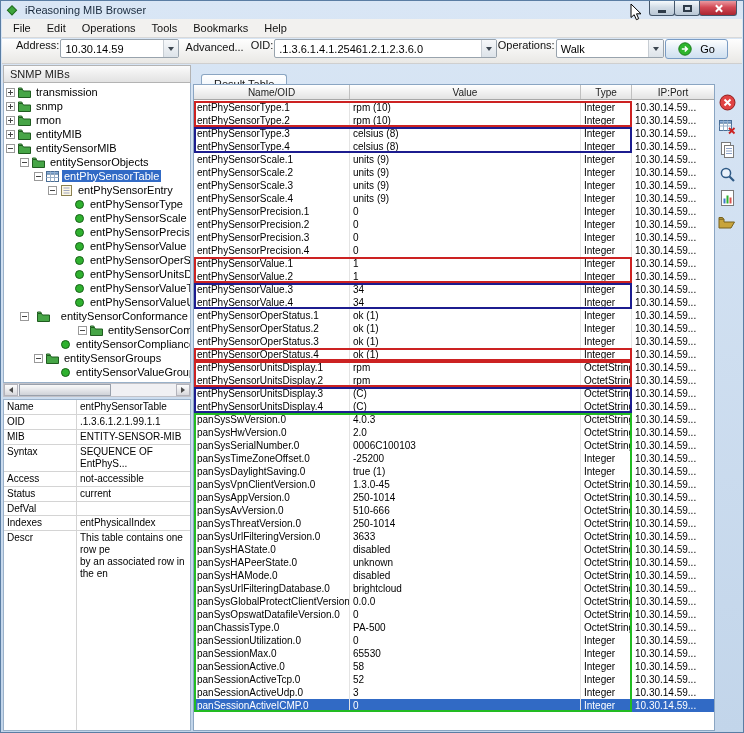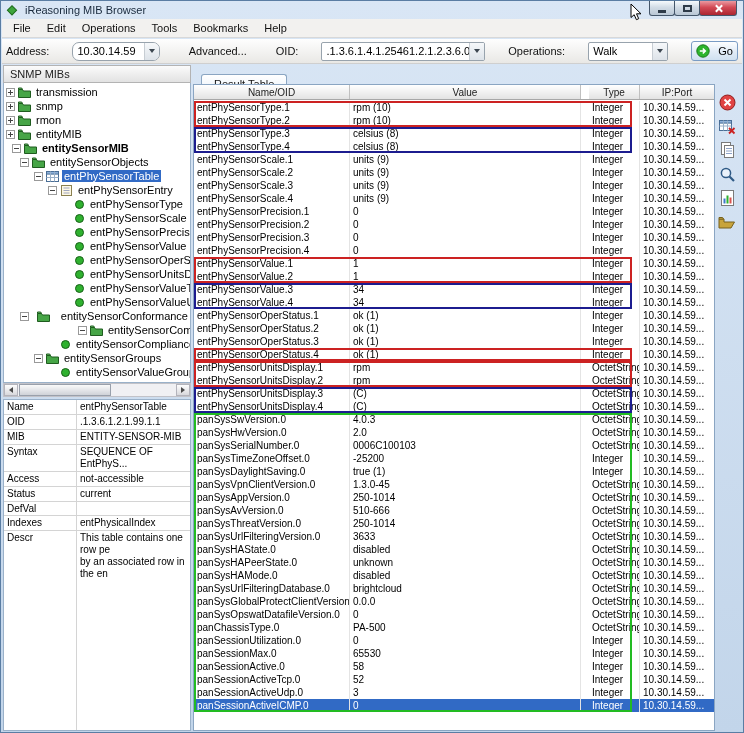--- a/index.html
+++ b/index.html
@@ -30,31 +30,31 @@
   .close-glyph::after  { transform:rotate(-45deg); }
 
   
   .menubar { position:absolute; top:18px; left:1px; right:1px; height:19px;
              background:#f2f1ef; border-bottom:1px solid #d8d8d8;
              display:flex; align-items:center; padding-left:3px; }
   .menu-item { font-size:11px; padding:2px 8px; color:#111; }
   .toolbar { position:absolute; top:38px; left:1px; right:1px; height:25px;
              background:linear-gradient(#fefefe,#e9e8e5);
              border-bottom:1px solid #cfcfcf;
-             display:flex; align-items:center; padding:0 4px; gap:23px; }
+             display:flex; align-items:flex-start; padding:0 14px; gap:1px; }
   .tb-label { font-size:11px; color:#111; white-space:nowrap; }
   .combo { height:19px; background:#fff; border:1px solid #98a3ad; border-radius:2px;
            display:flex; align-items:center; font-size:11px; overflow:hidden; }
   .combo-text { padding:0 4px; flex:1; white-space:nowrap; overflow:hidden; }
   .combo-arrow { width:15px; align-self:stretch; flex:none;
            display:flex; align-items:center; justify-content:center;
            border-left:1px solid #c7cdd3; background:linear-gradient(#f6f8fa,#dde3e9); }
   .combo-arrow::after { content:''; border-left:3.5px solid transparent;
            border-right:3.5px solid transparent; border-top:4px solid #3c4650; }
-  .address-combo { width:120px;border-radius:7px; }
+  .address-combo { width:120px; }
   .oid-combo { width:226px; }
   .op-combo { width:110px; }
   .flat-btn { font-size:11px; padding:2px 6px; color:#111; }
   .go-btn { margin-left:auto; width:64px; height:20px;
            border:1px solid #7a9cc4; border-radius:3px;
            background:linear-gradient(#fdfefe,#e3edf7 50%,#cfe0f0);
            display:flex; align-items:center; justify-content:center; gap:5px; font-size:11px; }
 
   
   .left-panel { position:absolute; top:64px; left:2px; width:188px; bottom:1px; }
@@ -112,21 +112,21 @@
   .rt-hcell { background:linear-gradient(#ffffff,#e3e3e3);
          border-right:1px solid #c0c0c0; font-size:10px; color:#222;
          display:flex; align-items:center; justify-content:center; overflow:hidden; }
   .rt-body { position:absolute; top:16px; left:0; right:0; bottom:0; }
   .rt-row { display:flex; height:13px; }
   .rt-row.selected { background:#316ac5; color:#fff; }
   .rt-cell { font-size:10px; line-height:13px; padding:0 3px;
          overflow:hidden; white-space:nowrap; border-right:1px solid #e4e4e4; }
   .rt-name { width:156px; flex:none; }
   .rt-value { width:231px; flex:none; }
-  .rt-type { width:51px; flex:none;margin-left:8px; }
+  .rt-type { width:51px; flex:none; }
   .rt-ip { flex:1; border-right:none; }
   .hl { position:absolute; left:0; width:438px; border:2px solid; pointer-events:none; }
 
   
   .side-toolbar { position:absolute; top:92px; right:2px; width:25px;
          display:flex; flex-direction:column; align-items:center; gap:6px; }
   .side-btn { width:20px; height:18px; display:flex;
          align-items:center; justify-content:center; }
 
   .cursor { position:absolute; left:629px; top:2px; z-index:99; line-height:0; }
@@ -231,21 +231,21 @@
         <div class="tree-item" style="padding-left: 2px;">
           <span class="expander plus"></span>
           <span class="icon">
             <svg width="13" height="11">
               <path d="M.5 2.5h4l1 1.5h7v6.5H.5z" fill="#46a546" stroke="#1f5c1f"></path>
               <path d="M.5 2.5V1h3.2l.8 1.5z" fill="#6cc26c" stroke="#1f5c1f"></path>
             </svg>
           </span>
           <span class="tree-label">entityMIB</span>
         </div>
-        <div class="tree-item" style="padding-left: 8px; font-weight: bold;">
+        <div class="tree-item" style="padding-left: 2px;">
           <span class="expander"></span>
           <span class="icon">
             <svg width="13" height="11">
               <path d="M.5 2.5h4l1 1.5h7v6.5H.5z" fill="#46a546" stroke="#1f5c1f"></path>
               <path d="M.5 2.5V1h3.2l.8 1.5z" fill="#6cc26c" stroke="#1f5c1f"></path>
             </svg>
           </span>
           <span class="tree-label">entitySensorMIB</span>
         </div>
         <div class="tree-item" style="padding-left: 16px;">

